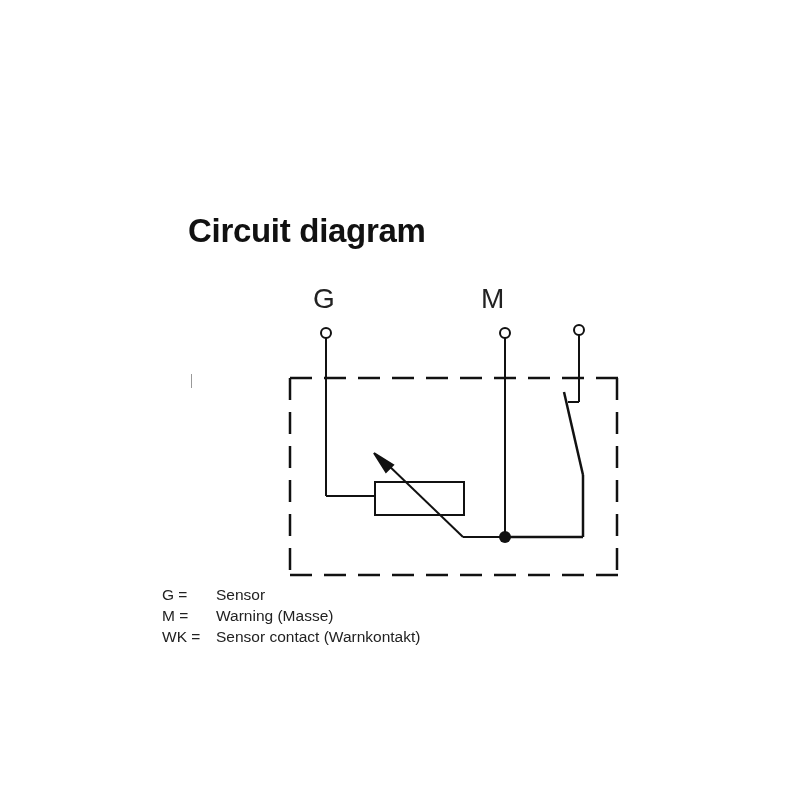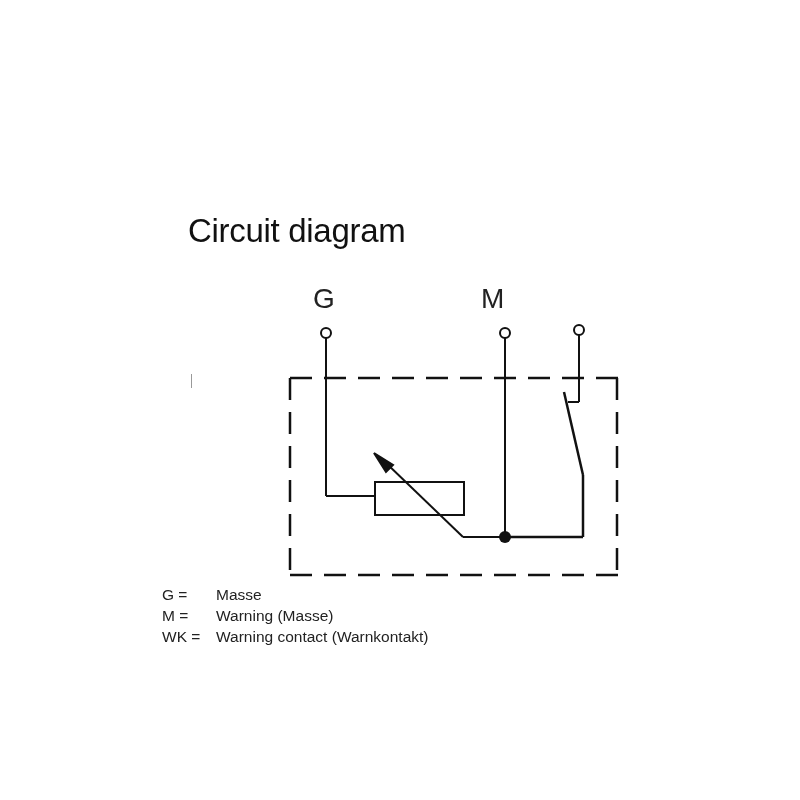--- a/index.html
+++ b/index.html
@@ -1,17 +1,17 @@
 <!DOCTYPE html>
 <html><head>
   <meta charset="utf-8">
   <style>
     html, body { margin: 0; padding: 0; background: #ffffff; }
     body { width: 800px; height: 800px; position: relative; overflow: hidden; font-family: "Liberation Sans", sans-serif; }
-    .title { position: absolute; left: 188px; top: 212px; font-size: 33px; font-weight: normal; color: #111; letter-spacing: -0.3px; }
+    .title { position: absolute; left: 188px; top: 212px; font-size: 33px; font-weight: bold; color: #111; letter-spacing: -0.3px; }
     .term-label { position: absolute; font-size: 28px; color: #222; font-weight: normal; }
     .legend { position: absolute; left: 162px; top: 584px; font-size: 15.5px; color: #222; line-height: 21px; }
     .legend-row { display: flex; }
     .legend-key { width: 54px; }
     .stray { position: absolute; left: 191px; top: 374px; width: 1px; height: 14px; background: #999; }
     svg { position: absolute; left: 0; top: 0; }
   </style>
 </head>
 <body>
 
@@ -57,23 +57,23 @@
     <line x1="564" y1="392" x2="583" y2="475"></line>
     <line x1="583" y1="475" x2="583" y2="537"></line>
     <line x1="505" y1="537" x2="583" y2="537"></line>
   </g>
   <circle cx="505" cy="537" r="6" fill="#111"></circle>
 </svg>
 
 <div class="legend">
   <div class="legend-row">
     <span class="legend-key">G =</span>
-    <span>Masse</span>
+    <span>Sensor</span>
   </div>
   <div class="legend-row">
     <span class="legend-key">M =</span>
     <span>Warning (Masse)</span>
   </div>
   <div class="legend-row">
     <span class="legend-key">WK =</span>
-    <span>Warning contact (Warnkontakt)</span>
+    <span>Sensor contact (Warnkontakt)</span>
   </div>
 </div>
 
 </body></html>

